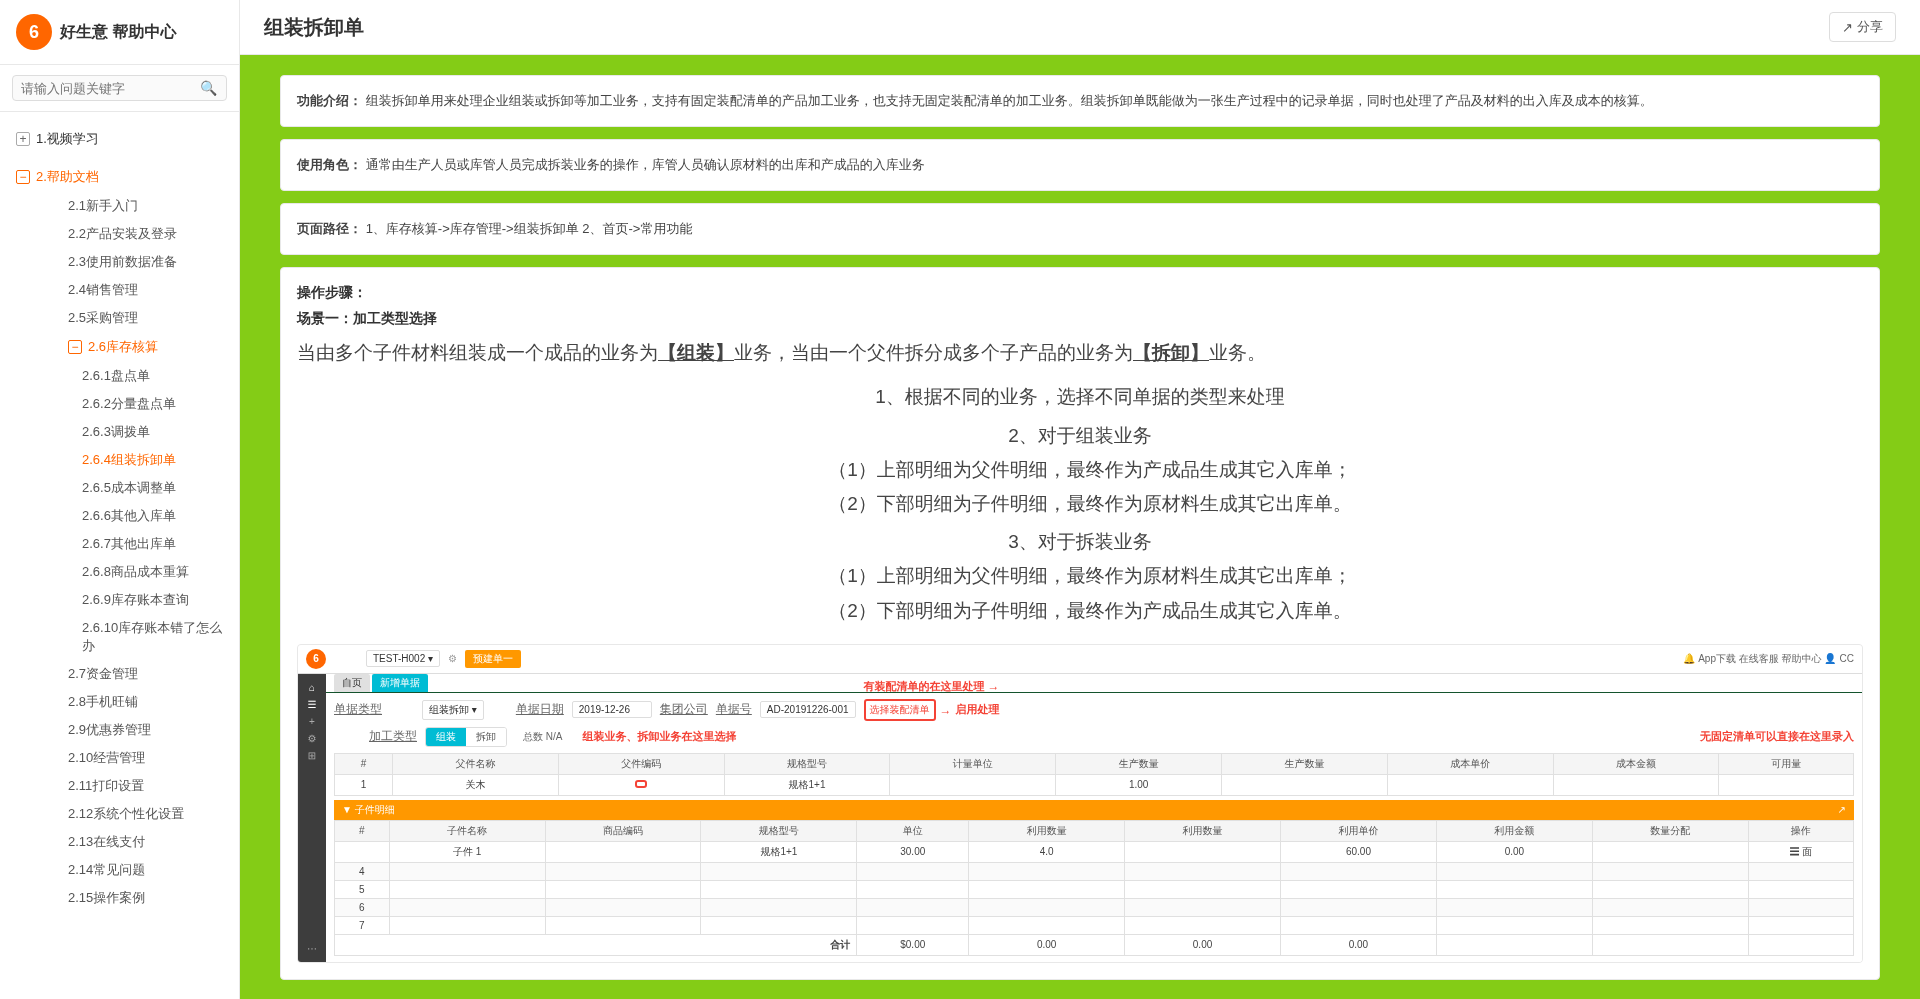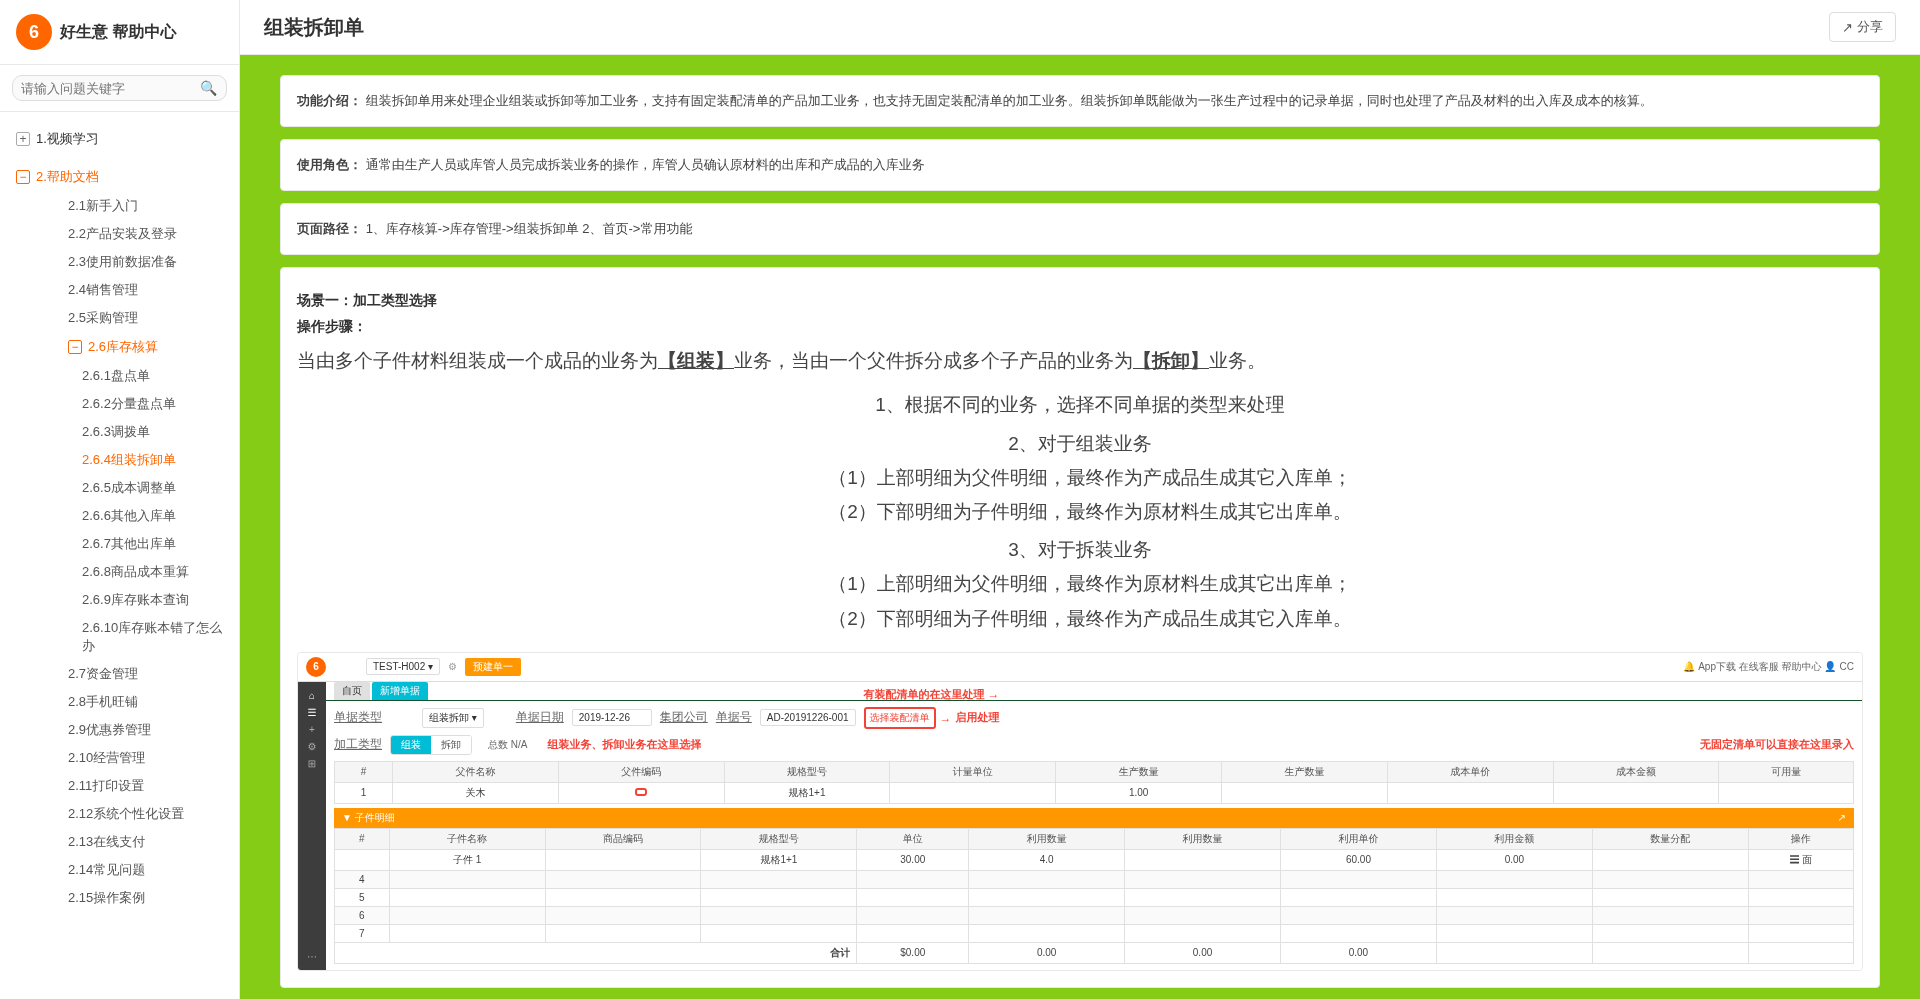--- a/index.html
+++ b/index.html
@@ -47,21 +47,21 @@
 
     #search-bar {
       padding: 10px 12px;
       border-bottom: 1px solid #e8e8e8;
     }
 
     #search-wrap {
       display: flex;
       align-items: center;
       border: 1px solid #ddd;
-      border-radius: 10px;
+      border-radius: 4px;
       padding: 4px 8px;
       background: #fafafa;
     }
 
     #search-input {
       border: none;
       outline: none;
       background: transparent;
       flex: 1;
       font-size: 13px;
@@ -440,25 +440,25 @@
       <span class="bold" style="font-weight:bold;">使用角色：</span>
       <span>通常由生产人员或库管人员完成拆装业务的操作，库管人员确认原材料的出库和产成品的入库业务</span>
     </div>
 
     <div class="info-block">
       <span class="bold" style="font-weight:bold;">页面路径：</span>
       <span>1、库存核算-&gt;库存管理-&gt;组装拆卸单 2、首页-&gt;常用功能</span>
     </div>
 
     <div class="operations-block">
+      <div class="section-heading">操作步骤：</div>
+
       <div class="section-heading" style="color:#333;margin-top:8px;">
         <span>场景一：加工类型选择</span>
       </div>
-
-      <div class="section-heading">操作步骤：</div>
 
       <div class="step-text">
         <span>当由多个子件材料组装成一个成品的业务为</span><span style="text-decoration:underline;font-weight:bold;">【组装】</span><span>业务，当由一个父件拆分成多个子产品的业务为</span><span style="text-decoration:underline;font-weight:bold;">【拆卸】</span><span>业务。</span>
       </div>
 
       <div class="step-text" style="margin-top:10px;text-align:center;">
         <div>1、根据不同的业务，选择不同单据的类型来处理</div>
         <div style="margin-top:4px;">2、对于组装业务</div>
         <div style="margin-left:20px;">（1）上部明细为父件明细，最终作为产成品生成其它入库单；</div>
         <div style="margin-left:20px;">（2）下部明细为子件明细，最终作为原材料生成其它出库单。</div>
@@ -512,21 +512,21 @@
                   <div style="position:absolute;top:-20px;left:50%;transform:translateX(-50%);white-space:nowrap;">
                     <span class="red-text-label">有装配清单的在这里处理</span>
                     <span style="color:#f44336;font-size:12px;">→</span>
                   </div>
                   <div class="annotation-bubble">选择装配清单</div>
                   <span style="color:#f44336;font-size:12px;">→</span>
                   <span class="red-text-label">启用处理</span>
                 </div>
               </div>
 
-              <div style="display:flex;align-items:center;gap:8px;margin-bottom:6px;position:relative;">
+              <div style="display:flex;align-items:center;gap:8px;margin-bottom:6px;position:relative;margin-left:35px;">
                 <span class="mock-label">加工类型</span>
                 <div style="display:flex;border:1px solid #ddd;border-radius:3px;overflow:hidden;">
                   <div style="background:#00bcd4;color:#fff;padding:2px 10px;font-size:10px;">组装</div>
                   <div style="background:#fff;color:#555;padding:2px 10px;font-size:10px;">拆卸</div>
                 </div>
                 <div style="margin-left:8px;font-size:10px;color:#666;">总数 N/A</div>
 
                 <div style="margin-left:12px;">
                   <span class="red-text-label">组装业务、拆卸业务在这里选择</span>
                 </div>

